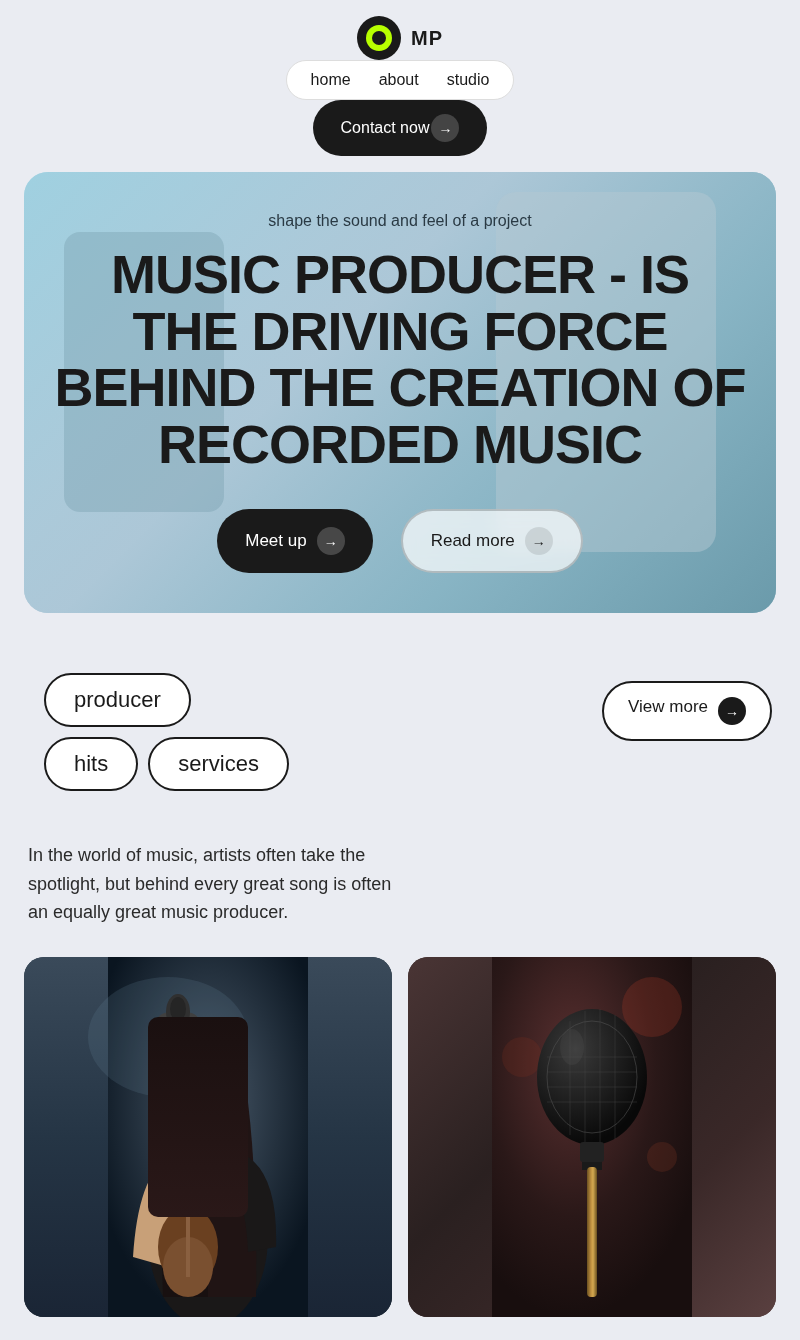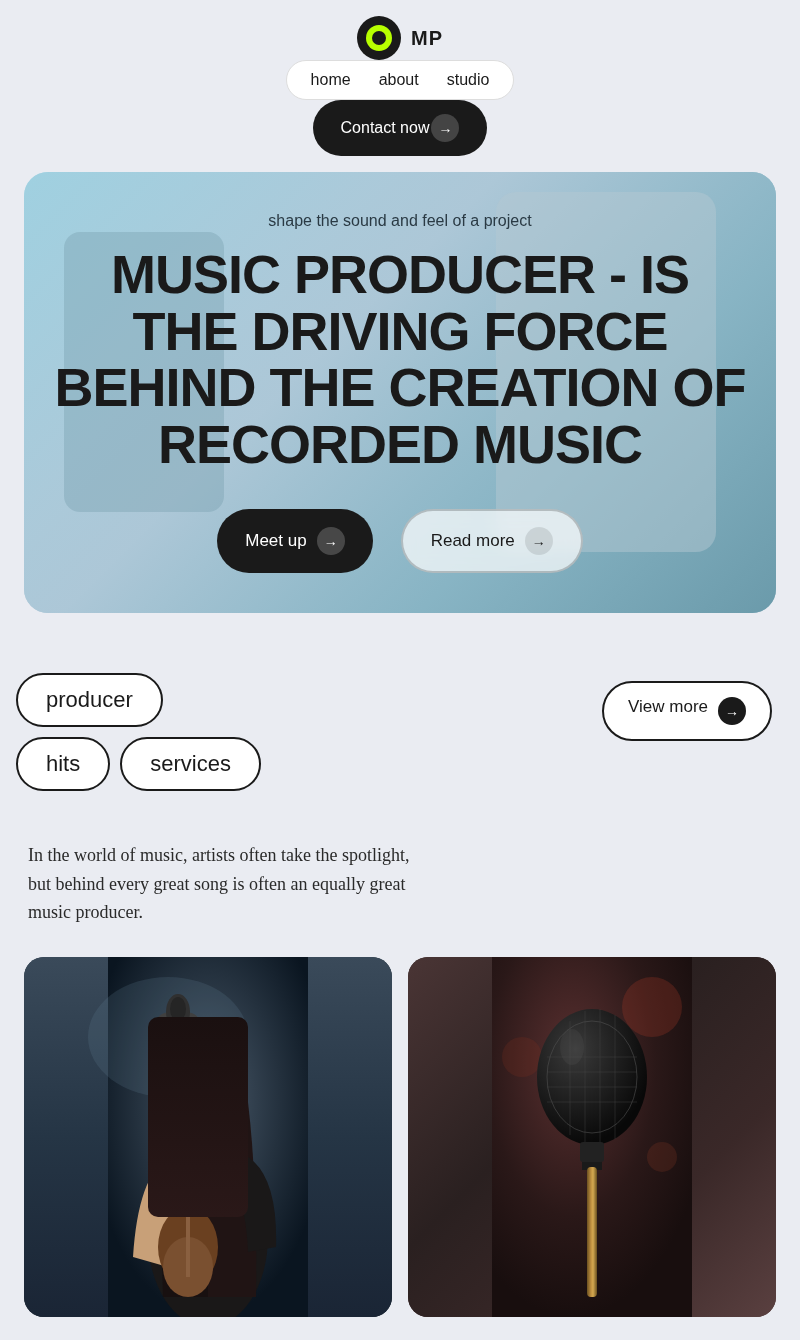--- a/index.html
+++ b/index.html
@@ -227,21 +227,21 @@
       justify-content: center;
       font-size: 14px;
     }
 
     .btn-secondary .btn-arrow {
       background: rgba(0,0,0,0.1);
     }
 
     
     .tags-section {
-      padding: 20px 28px 20px 16px;
+      padding: 20px 28px 20px 44px;
     }
 
     .tags-header {
       display: flex;
       align-items: flex-start;
       justify-content: space-between;
       margin-bottom: 20px;
     }
 
     .tags-group {
@@ -295,21 +295,20 @@
       font-size: 14px;
     }
 
     
     .description {
       padding: 10px 28px 30px 28px;
       font-size: 18px;
       color: #2a2a2a;
       line-height: 1.6;
       max-width: 440px;
-      font-family: Liberation Serif, serif;
     }
 
     
     .image-grid {
       padding: 0 24px;
       display: flex;
       gap: 16px;
     }
 
     .image-card {

